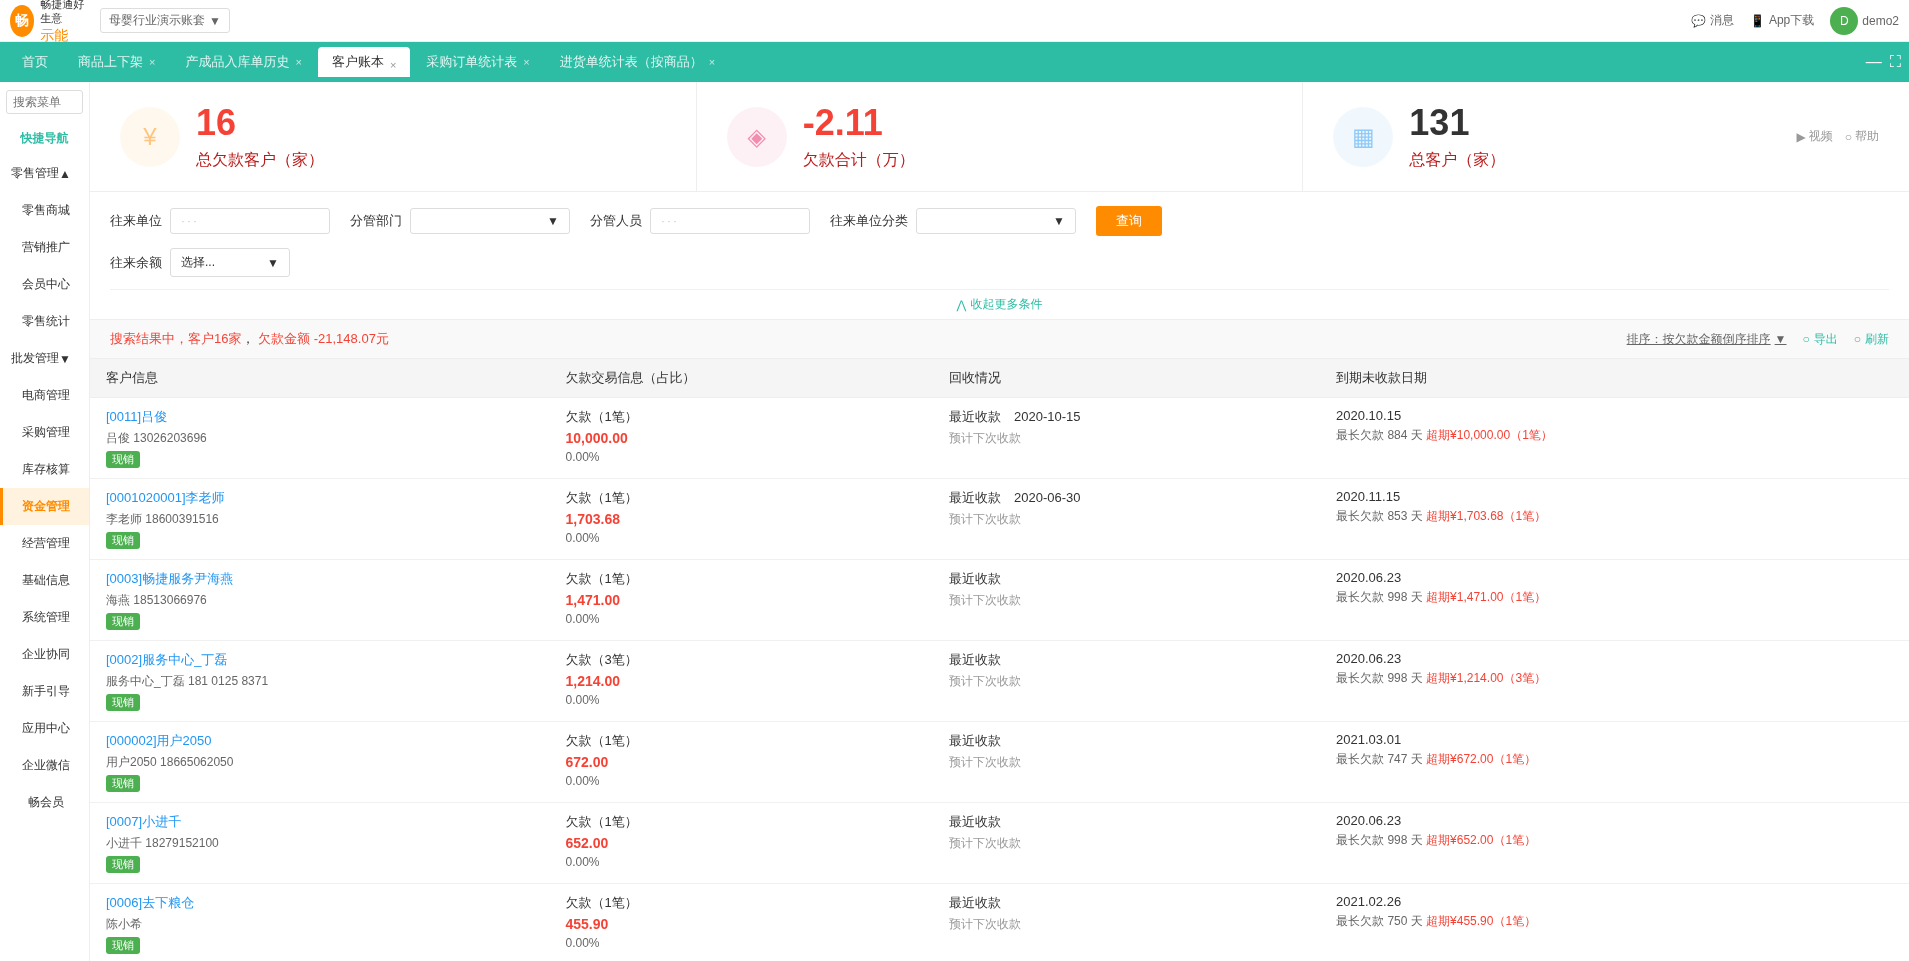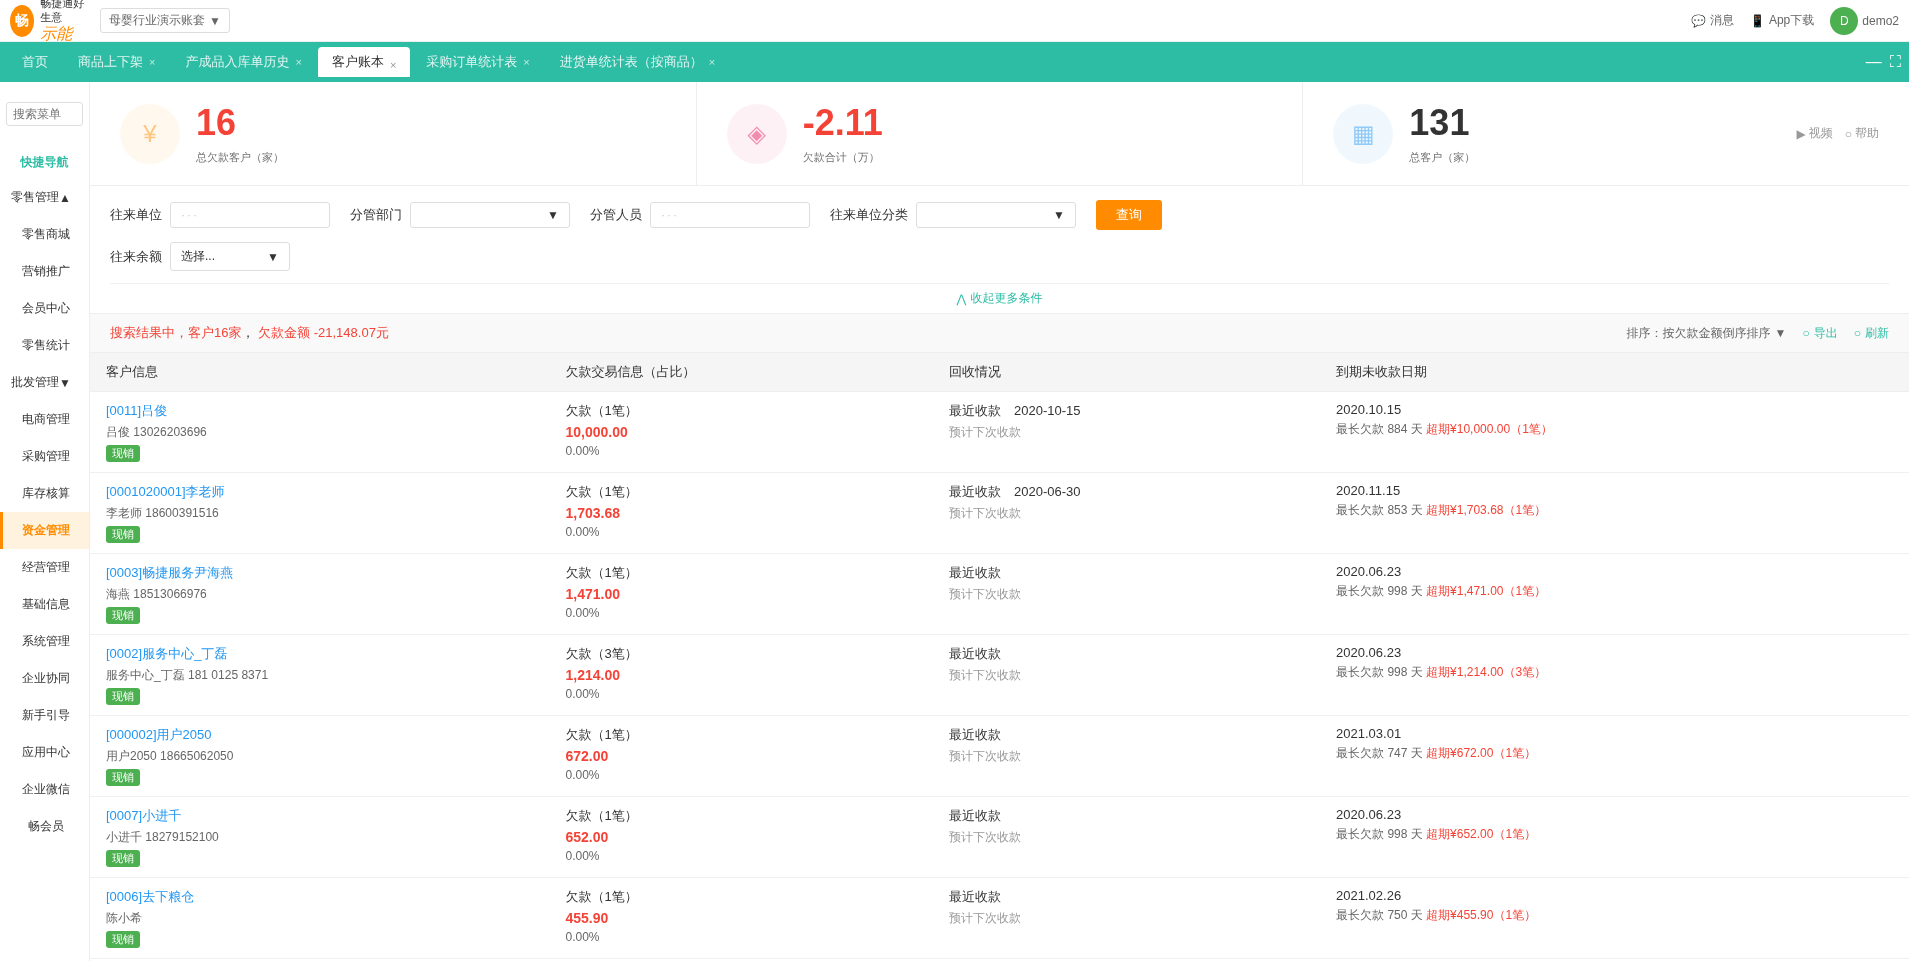--- a/index.html
+++ b/index.html
@@ -23,21 +23,21 @@
     .tab .tab-close { font-size: 11px; color: rgba(255,255,255,0.7); cursor: pointer; }
     .tab.active .tab-close { color: #999; }
     .tab-actions { margin-left: auto; display: flex; gap: 8px; }
     .tab-action-btn { color: #fff; cursor: pointer; font-size: 16px; }
 
     
     .main-layout { display: flex; flex: 1; overflow: hidden; }
 
     
     .sidebar { width: 90px; background: #fff; border-right: 1px solid #eee; display: flex; flex-direction: column; overflow-y: auto; }
-    .sidebar-search { padding: 20px 6px; }
+    .sidebar-search { padding: 8px 6px; }
     .sidebar-search input { width: 100%; border: 1px solid #ddd; border-radius: 3px; padding: 4px 6px; font-size: 12px; }
     .sidebar-nav-item { padding: 10px 16px; text-align: center; font-size: 12px; color: #333; cursor: pointer; border-left: 3px solid transparent; }
     .sidebar-nav-item.active { background: #fff3e0; color: #ff8c00; border-left: 3px solid #ff8c00; font-weight: bold; }
     .sidebar-nav-item.has-arrow { display: flex; align-items: center; padding: 10px 8px; }
     .quick-nav { padding: 8px 6px; font-size: 12px; color: #2dbca4; text-align: center; cursor: pointer; font-weight: bold; }
 
     
     .content-area { flex: 1; display: flex; flex-direction: column; overflow: hidden; }
 
     
@@ -45,40 +45,40 @@
     .summary-card { flex: 1; display: flex; align-items: center; gap: 16px; padding: 20px 30px; border-right: 1px solid #eee; }
     .summary-card:last-child { border-right: none; }
     .card-icon { width: 60px; height: 60px; border-radius: 50%; display: flex; align-items: center; justify-content: center; font-size: 24px; opacity: 0.5; }
     .card-icon.orange { background: #fff3e0; color: #ff8c00; }
     .card-icon.pink { background: #fce4ec; color: #e91e63; }
     .card-icon.blue { background: #e3f2fd; color: #2196F3; }
     .card-info { display: flex; flex-direction: column; gap: 6px; }
     .card-number { font-size: 36px; font-weight: bold; color: #333; }
     .card-number.red { color: #f44336; }
     .card-number.negative { color: #f44336; }
-    .card-label { font-size: 11px; color: #737373; }
+    .card-label { font-size: 16px; color: #b91c1c; }
     .card-top-actions { margin-left: auto; display: flex; gap: 12px; align-items: center; font-size: 12px; color: #999; }
 
     
     .filter-area { background: #fff; padding: 14px 20px 0 20px; border-bottom: 1px solid #eee; }
     .filter-row { display: flex; align-items: center; gap: 20px; margin-bottom: 12px; flex-wrap: wrap; }
     .filter-item { display: flex; align-items: center; gap: 8px; }
     .filter-label { font-size: 13px; color: #333; white-space: nowrap; }
     .filter-input { border: 1px solid #ddd; border-radius: 3px; padding: 5px 10px; font-size: 12px; min-width: 160px; display: flex; align-items: center; justify-content: space-between; cursor: pointer; }
     .filter-input .dots { color: #ccc; letter-spacing: 2px; }
     .filter-select { border: 1px solid #ddd; border-radius: 3px; padding: 5px 10px; font-size: 12px; min-width: 160px; display: flex; align-items: center; justify-content: space-between; cursor: pointer; background: #fff; }
     .filter-btn-search { background: #ff8c00; color: #fff; border: none; border-radius: 3px; padding: 6px 20px; font-size: 13px; cursor: pointer; }
     .collapse-bar { text-align: center; padding: 6px 0; color: #2dbca4; font-size: 12px; cursor: pointer; border-top: 1px solid #f0f0f0; display: flex; align-items: center; justify-content: center; gap: 4px; }
 
     
     .results-bar { background: #f9f9f9; padding: 10px 20px; display: flex; align-items: center; justify-content: space-between; border-bottom: 1px solid #eee; }
     .results-text { font-size: 13px; color: #333; }
     .results-text span { color: #f44336; }
     .results-actions { display: flex; align-items: center; gap: 16px; font-size: 12px; color: #666; }
-    .sort-select { display: flex; align-items: center; gap: 4px; cursor: pointer; }
+    .sort-select { display: flex; align-items: center; gap: 4px; cursor: pointer; text-decoration: underline; }
     .action-btn { display: flex; align-items: center; gap: 4px; cursor: pointer; color: #2dbca4; }
 
     
     .table-container { flex: 1; overflow-y: auto; background: #fff; }
     .data-table { width: 100%; border-collapse: collapse; }
     .data-table thead tr { background: #f5f5f5; }
     .data-table th { padding: 10px 16px; text-align: left; font-size: 13px; color: #333; font-weight: normal; border-bottom: 1px solid #eee; }
     .data-table td { padding: 0; border-bottom: 1px solid #f0f0f0; vertical-align: top; }
     .customer-cell { padding: 10px 16px; }
     .customer-name { color: #2196F3; cursor: pointer; font-size: 13px; margin-bottom: 4px; }
@@ -101,21 +101,21 @@
 
 <div class="app-container">
 
   <div class="top-bar">
     <div class="logo-area">
       <div class="logo-img">
         <span>畅</span>
       </div>
       <div class="brand-text">
         <div>畅捷通好生意</div>
-        <div style="color:#ff8c00;font-size:16px;font-style:italic;">示能</div>
+        <div style="color:#ff8c00;font-size:14px;">示能</div>
       </div>
     </div>
     <div class="store-select">
       <span>母婴行业演示账套</span>
       <span>▼</span>
     </div>
     <div class="top-right">
       <div class="top-right-item">
         <span>💬</span>
         <span>消息</span>

